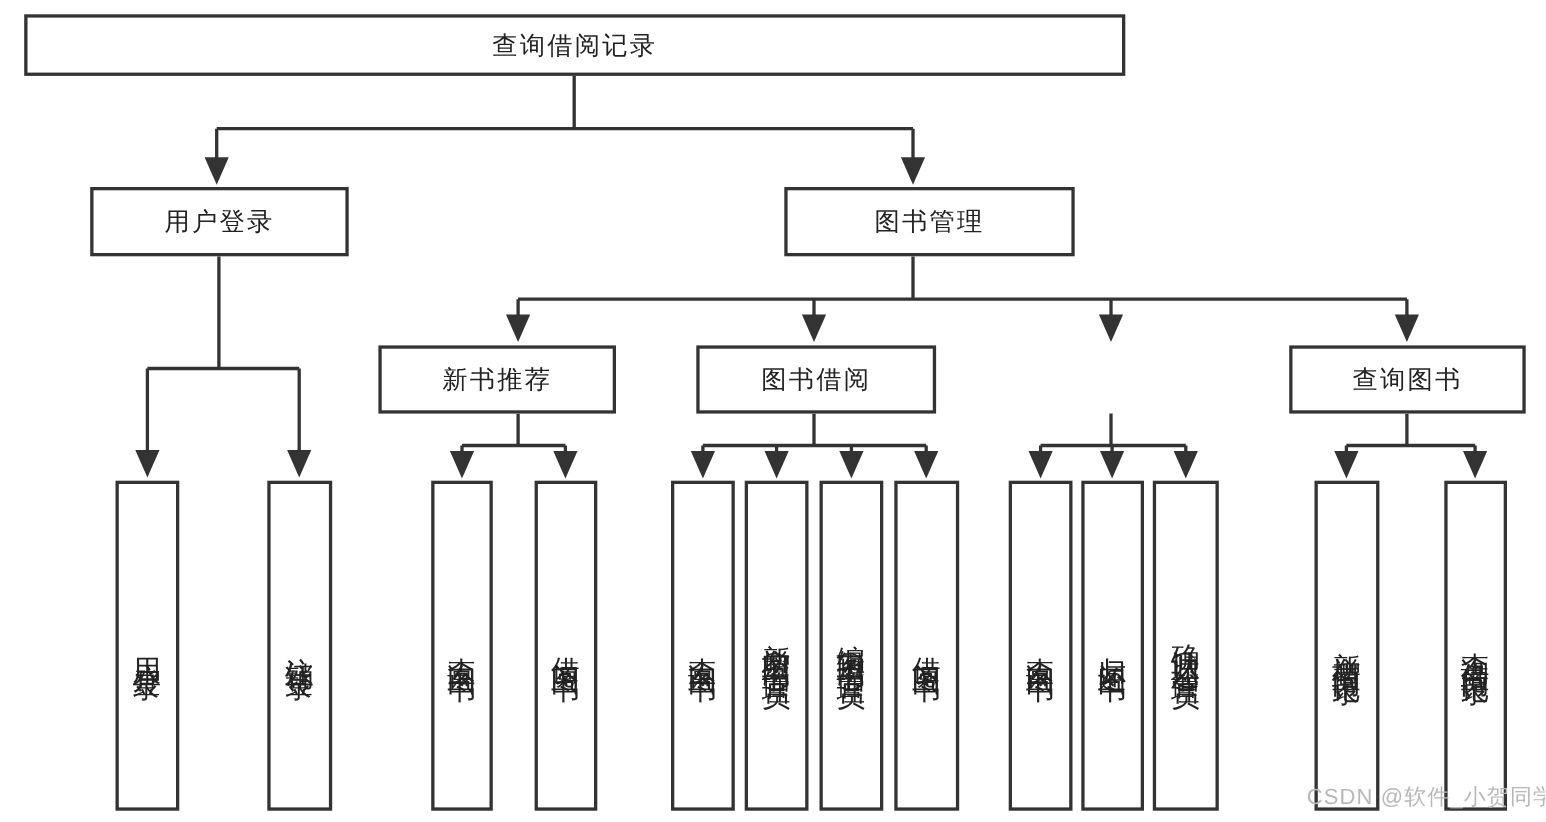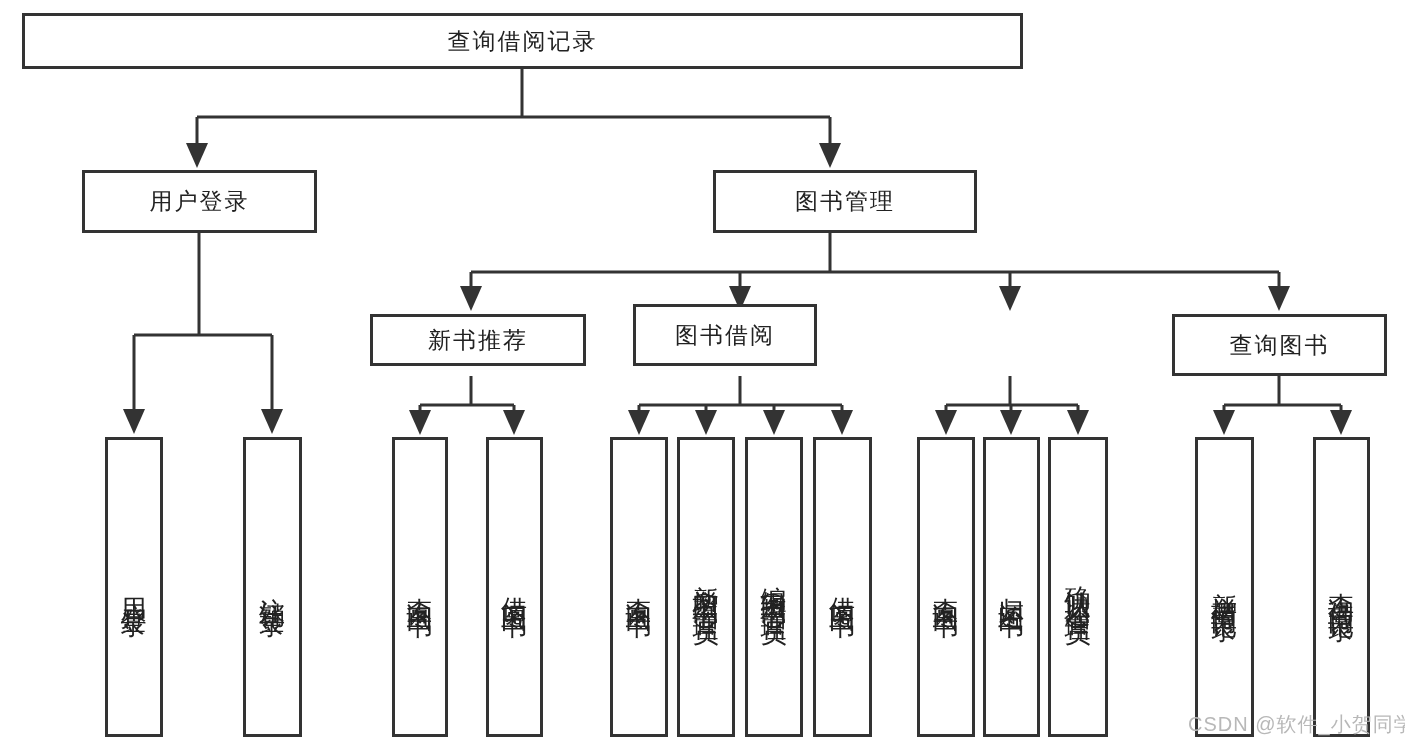--- a/index.html
+++ b/index.html
@@ -113,24 +113,24 @@
     <span>查询借阅记录</span>
   </div>
 
   <div class="node h-label" style="left:82px;top:170px;width:235px;height:63px">
     <span>用户登录</span>
   </div>
   <div class="node h-label" style="left:713px;top:170px;width:264px;height:63px">
     <span>图书管理</span>
   </div>
 
-  <div class="node h-label" style="left:370px;top:314px;width:216px;height:52px">
+  <div class="node h-label" style="left:344px;top:314px;width:216px;height:62px">
     <span>新书推荐</span>
   </div>
-  <div class="node h-label" style="left:633px;top:304px;width:184px;height:62px">
+  <div class="node h-label" style="left:633px;top:314px;width:218px;height:62px">
     <span>图书借阅</span>
   </div>
   <div class="node h-label" style="left:1172px;top:314px;width:215px;height:62px">
     <span>查询图书</span>
   </div>
 
   <div class="leaf" style="left:105px;width:58px">
     <span>用户登录</span>
   </div>
   <div class="leaf" style="left:243px;width:59px">

